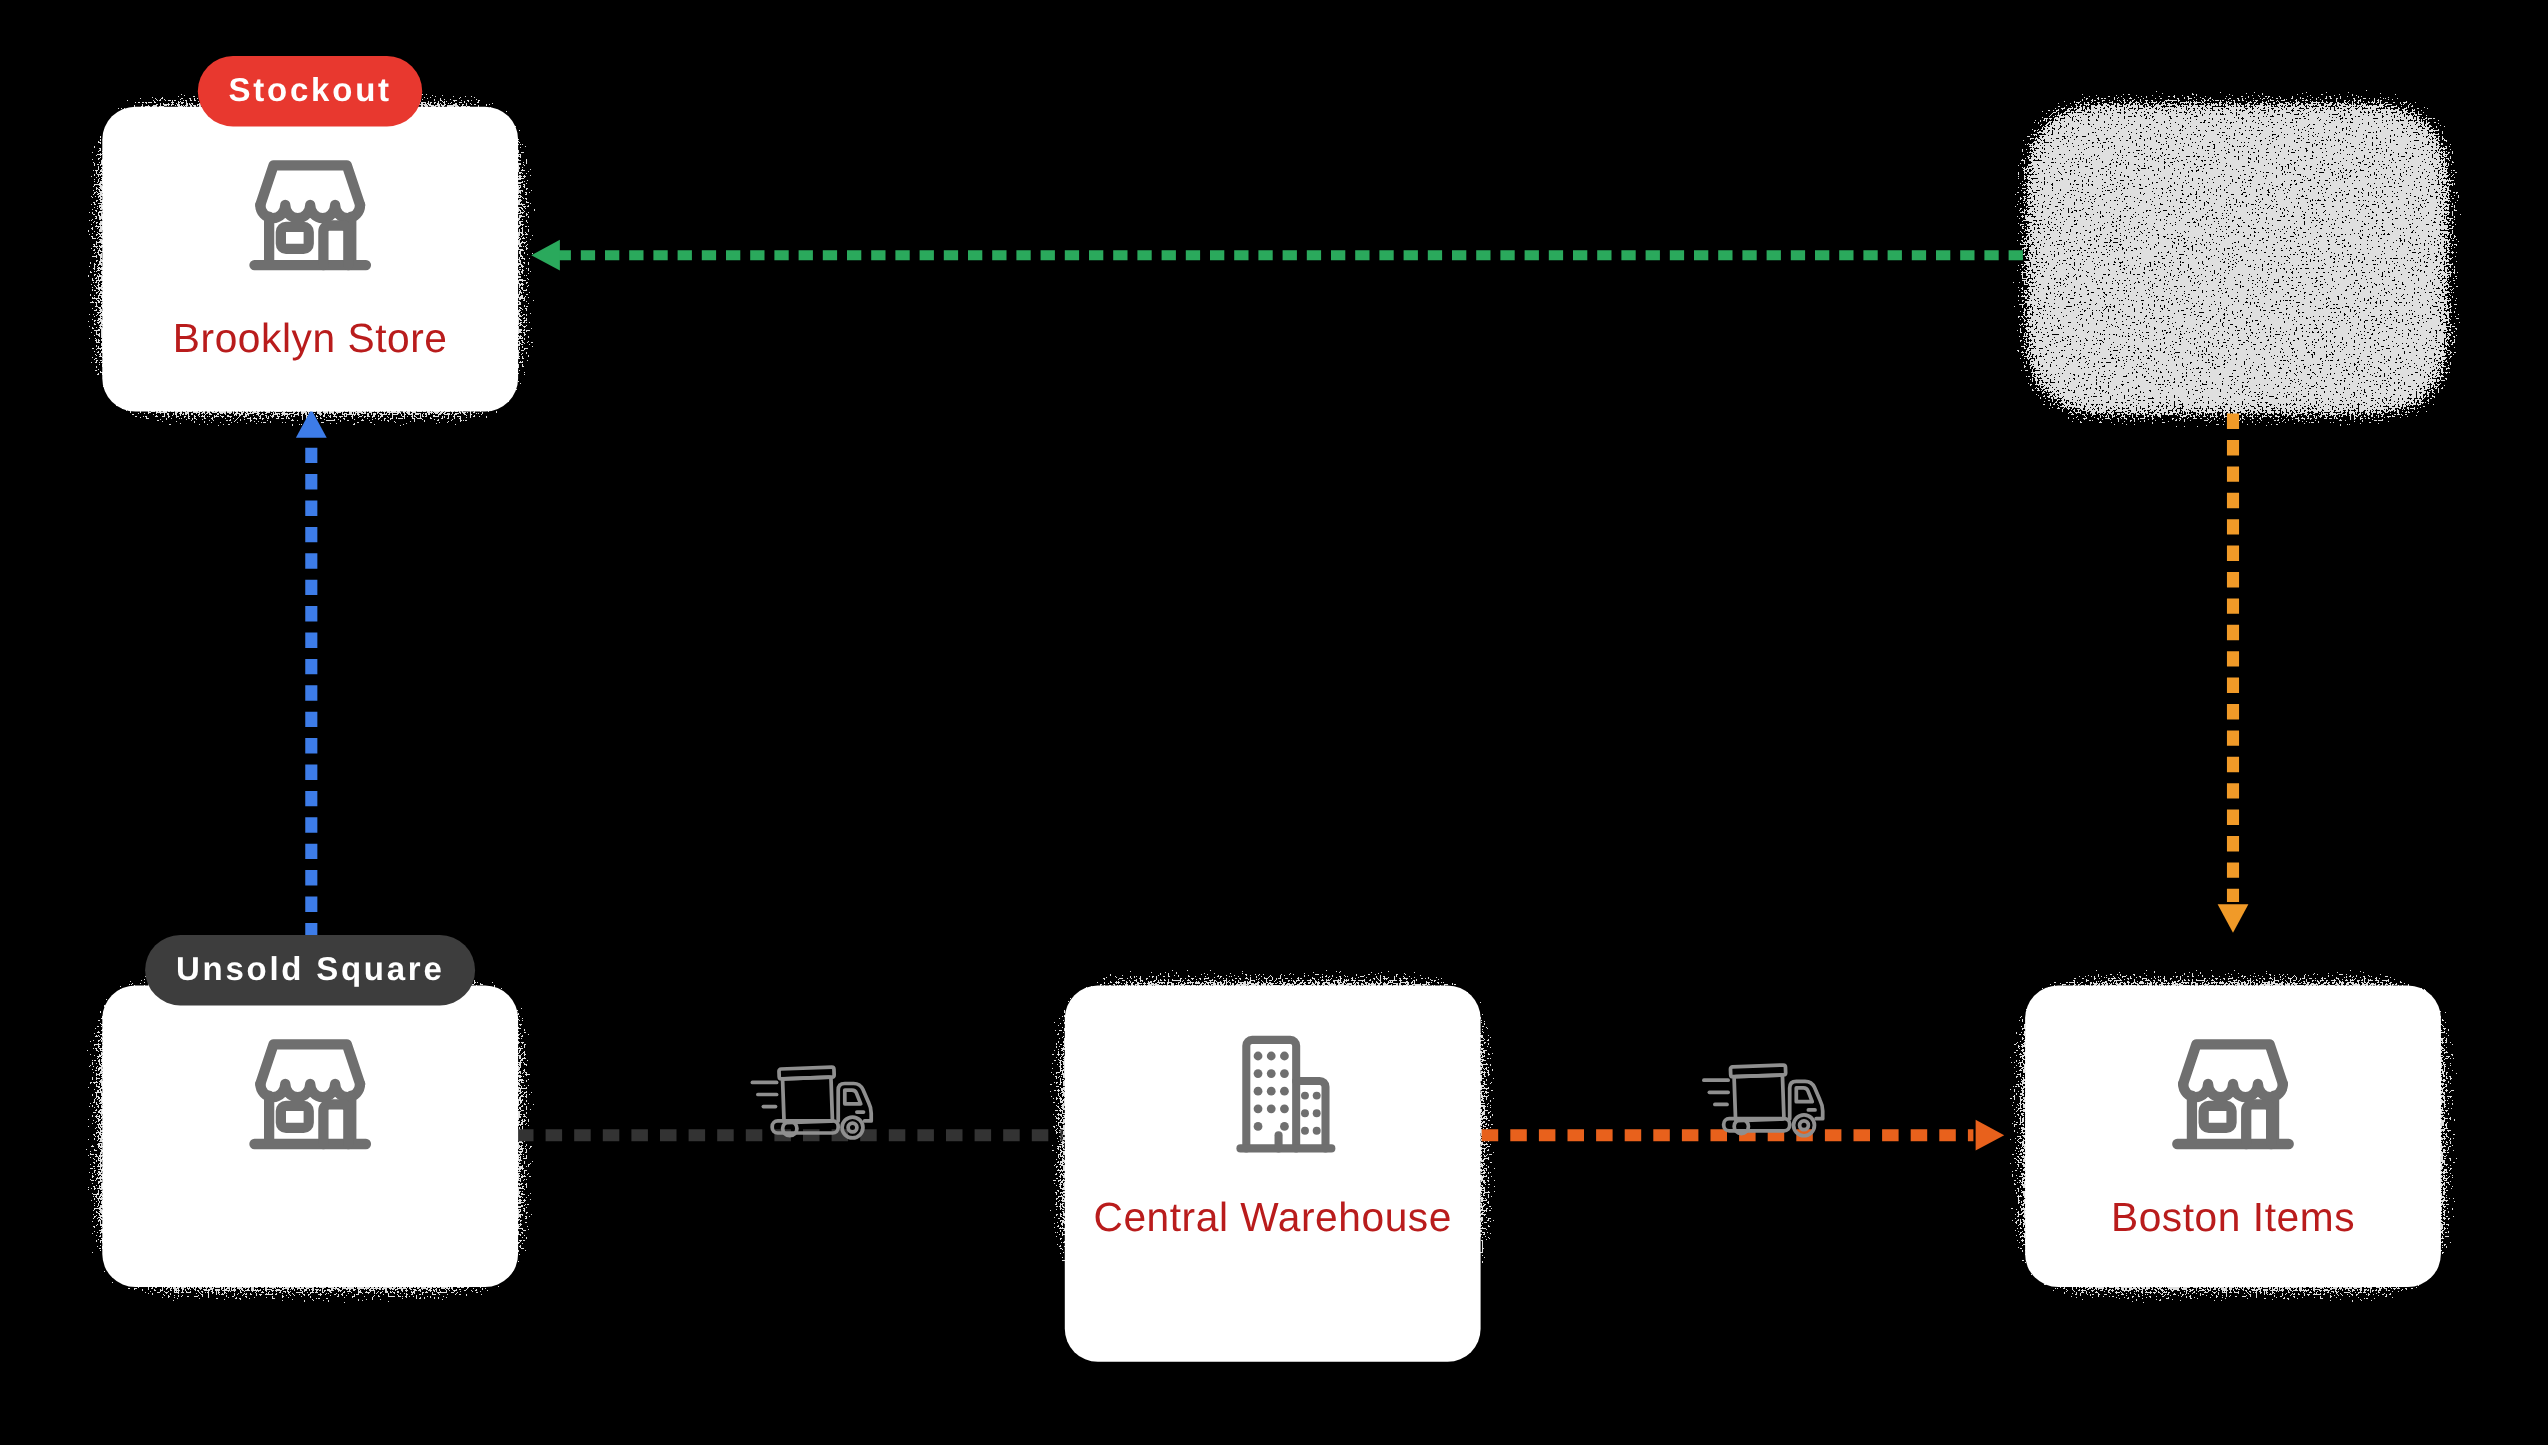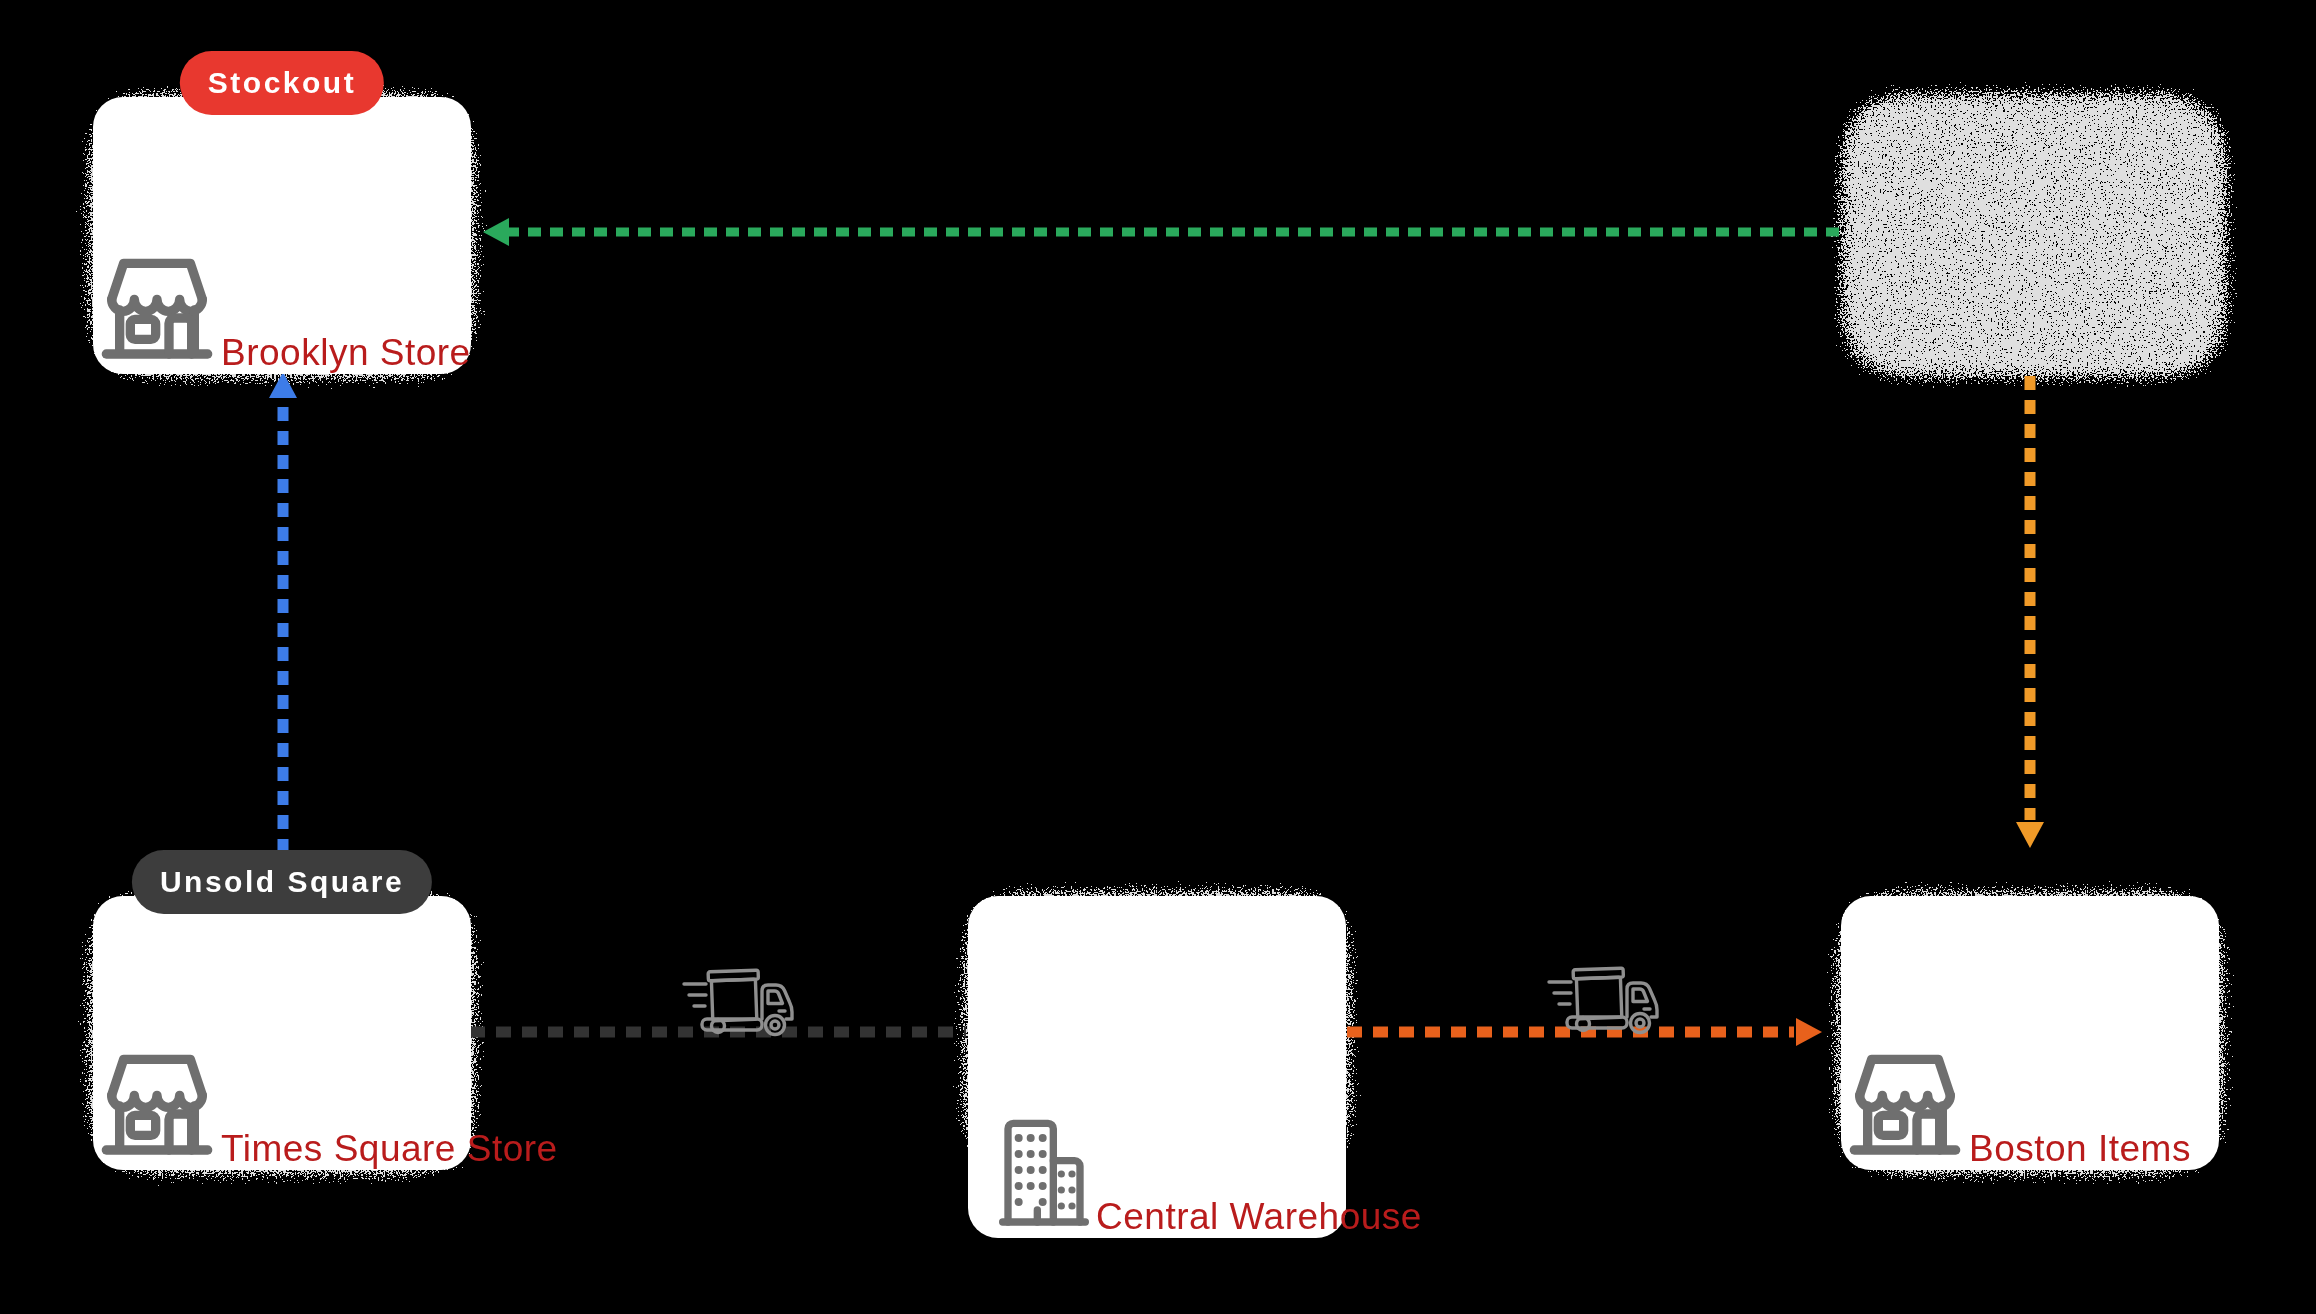--- a/index.html
+++ b/index.html
@@ -1,20 +1,20 @@
 <!DOCTYPE html>
 <html><head>
 <meta charset="utf-8">
 <style>
   html,body{margin:0;padding:0;background:#000;width:2316px;height:1314px;overflow:hidden;}
   #stage{position:relative;width:2316px;height:1314px;background:#000;font-family:"Liberation Sans",sans-serif;}
   #bg-canvas{position:absolute;left:0;top:0;z-index:1;}
   .card{
     position:absolute;width:378px;height:277px;background:#ffffff;border-radius:30px;
-    z-index:3;display:flex;align-items:flex-end;
+    z-index:3;display:flex;flex-direction:column;align-items:center;
   }
   .card .icon{margin-top:36px;width:128px;height:128px;flex:none;}
   .card .label{
     margin-top:26px;font-size:37px;color:#b91c1c;letter-spacing:0.5px;white-space:nowrap;
   }
   .badge{
     position:absolute;top:-46px;left:50%;transform:translateX(-50%);
     height:64px;line-height:64px;padding:0 28px;border-radius:32px;
     color:#ffffff;font-size:30px;font-weight:bold;letter-spacing:2.5px;white-space:nowrap;
     z-index:4;
@@ -141,21 +141,20 @@
       </svg>
     <div class="label">Brooklyn Store</div>
   </div>
 
 
   <div class="card" style="left:93px;top:896px;height:274px;">
     <div class="badge" style="background: rgb(61, 61, 61);">Unsold Square</div>
     <svg class="icon" viewBox="0 0 96 96">
         <use href="#storefront"></use>
       </svg>
-    <div class="label">Times Square Store</div>
   </div>
 
   <div class="card" style="left:968px;top:896px;height:342px;">
     <svg class="icon" viewBox="0 0 96 96">
         <use href="#warehouse"></use>
       </svg>
     <div class="label">Central Warehouse</div>
   </div>
 
   <div class="card" style="left:1841px;top:896px;height:274px;">

